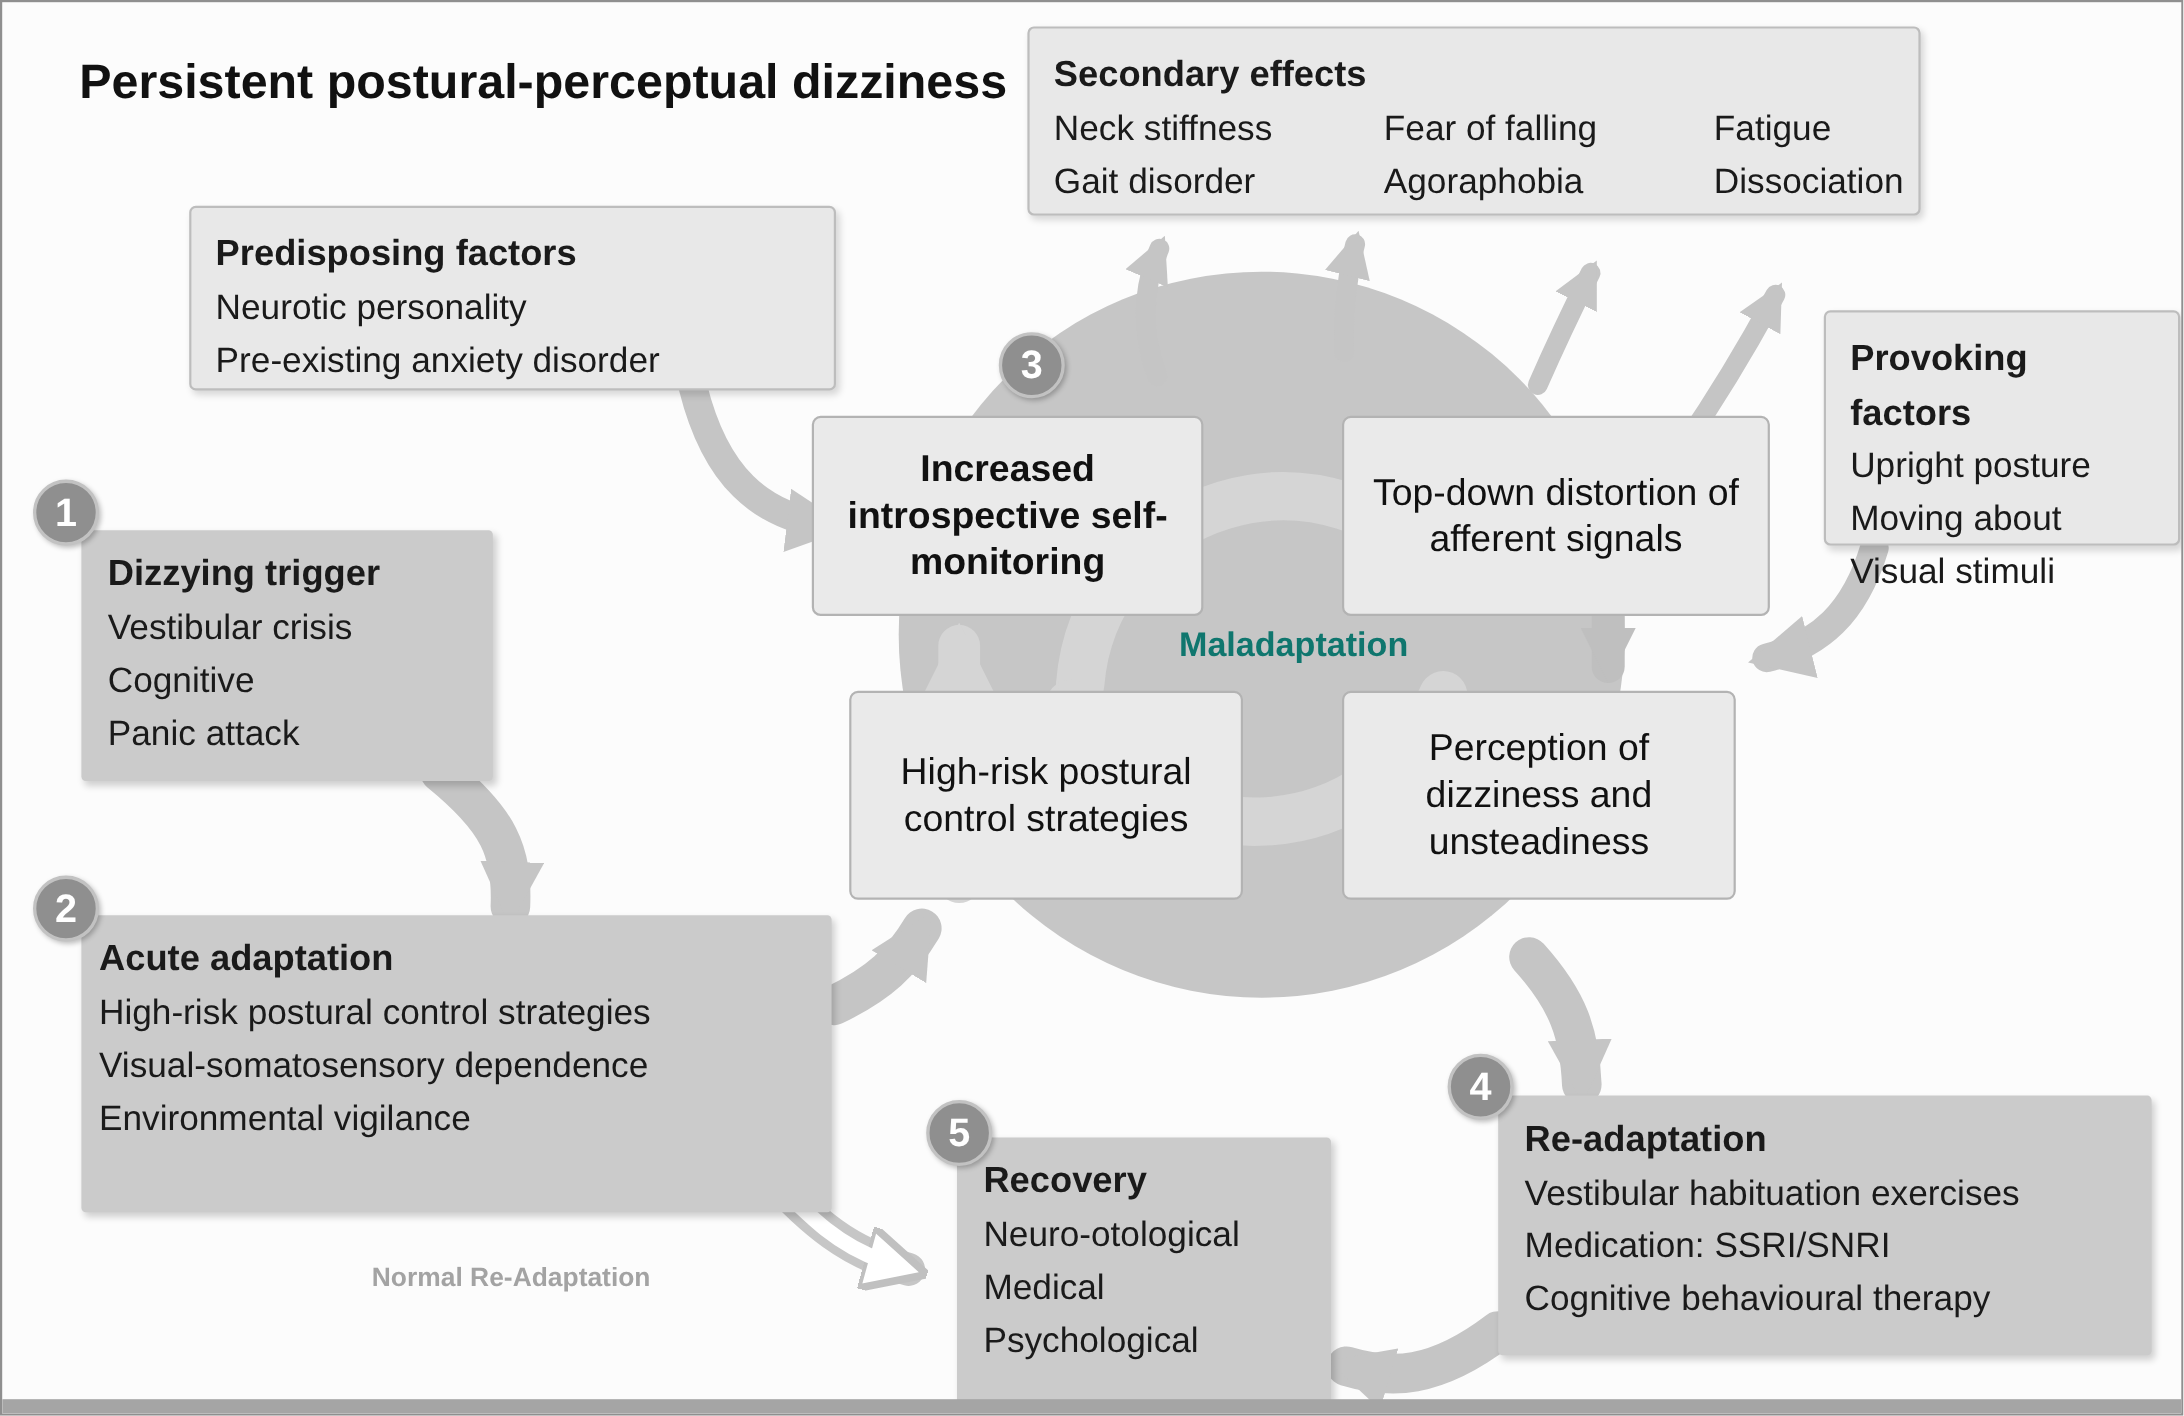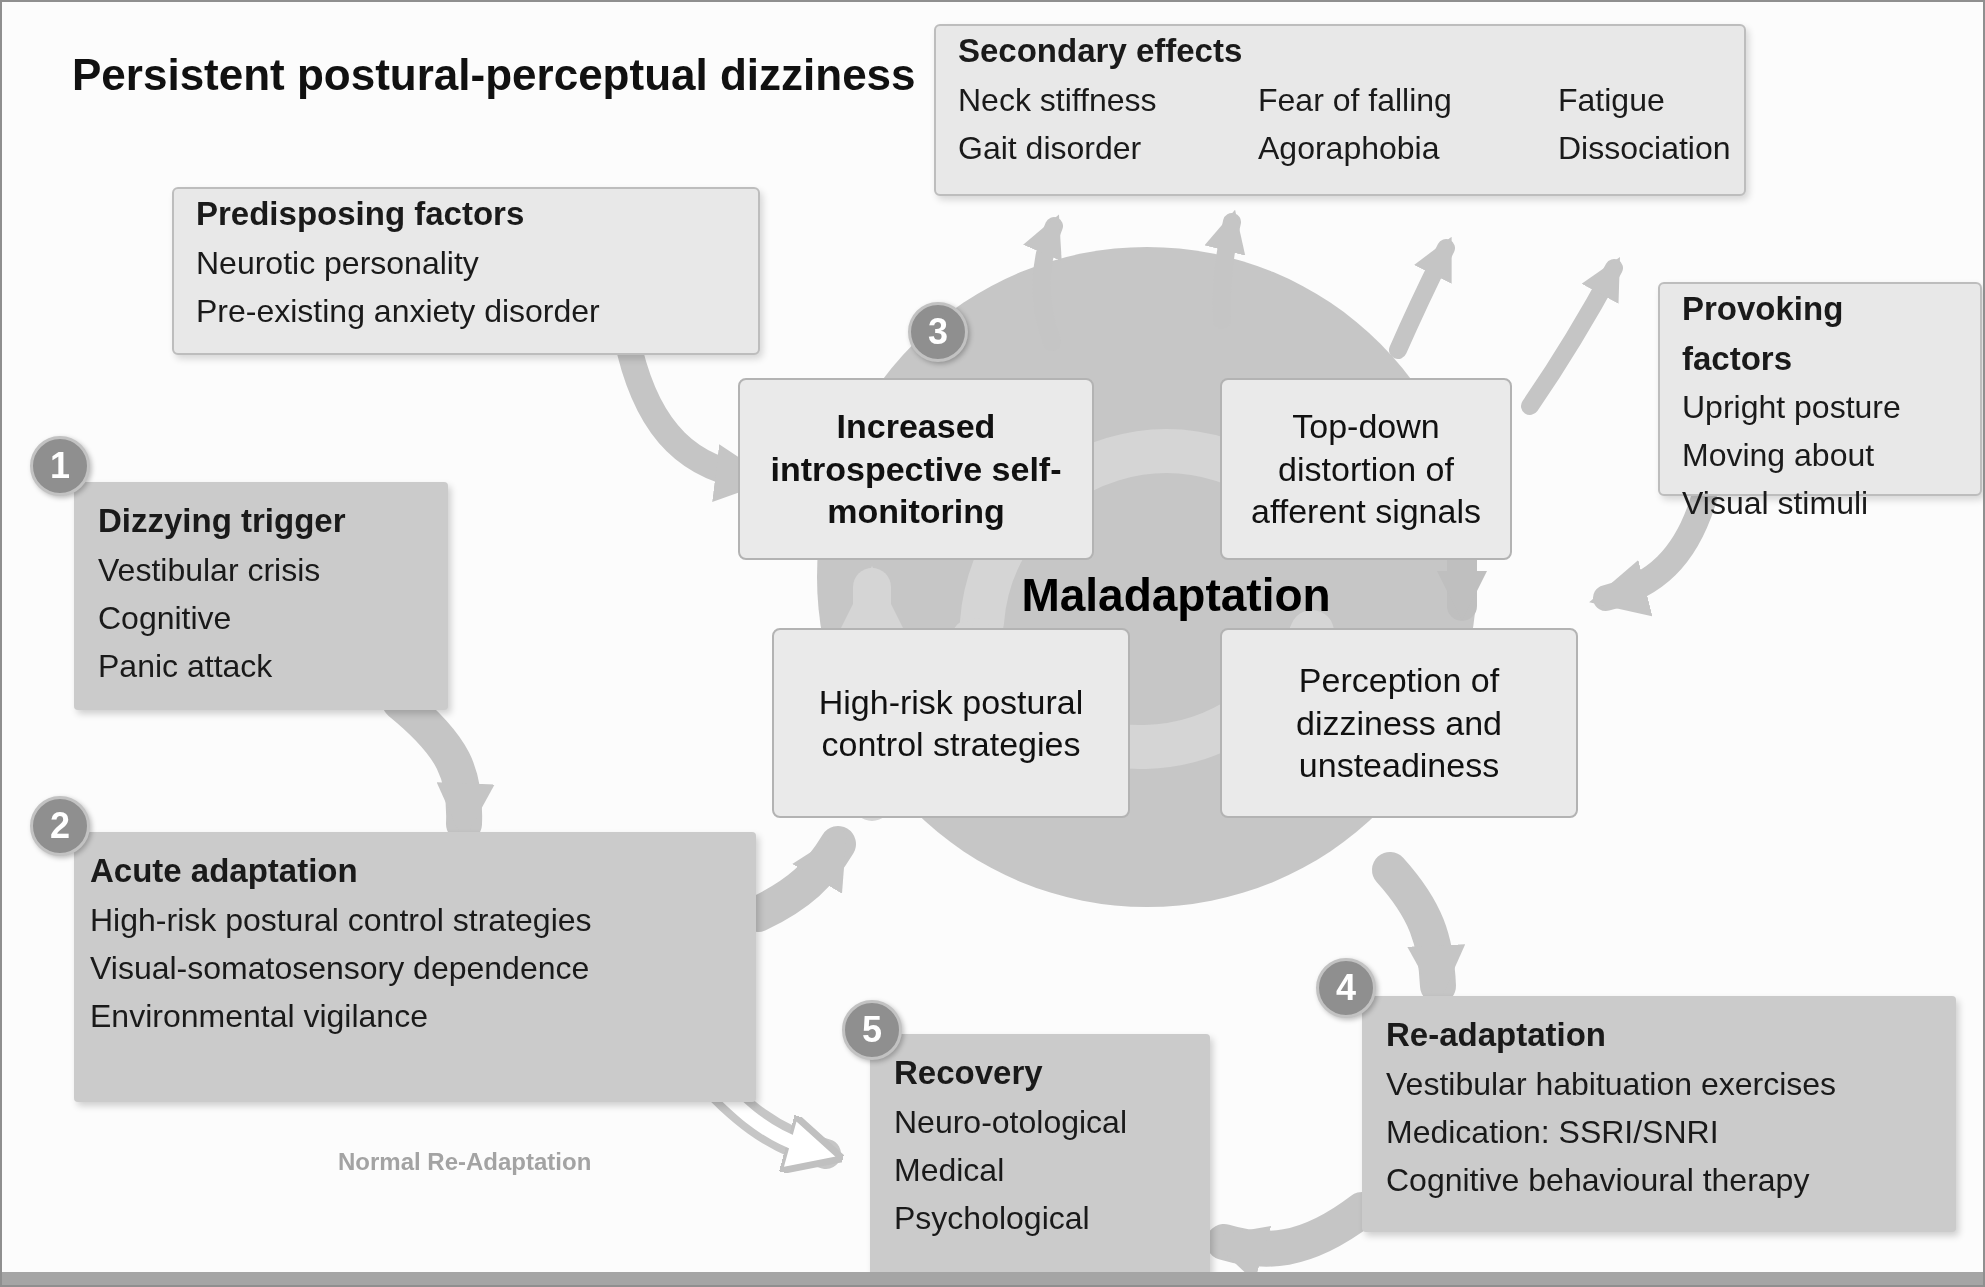--- a/index.html
+++ b/index.html
@@ -18,21 +18,21 @@
     background:#a5a5a5;z-index:4;
   }
   #arrow-layer{position:absolute;left:0;top:0;z-index:0;}
   .page-title{
     position:absolute;left:70px;top:48px;
     font-size:44px;font-weight:700;color:#111;z-index:2;
   }
   .box{position:absolute;box-sizing:border-box;z-index:2;line-height:1.5;font-size:32px;}
   .box-light{
     background:#e8e8e8;border:2px solid #bdbdbd;border-radius:6px;
-    padding:0 22px;box-shadow:3px 4px 7px rgba(0,0,0,0.15);
+    padding:16px 22px;box-shadow:3px 4px 7px rgba(0,0,0,0.15);
   }
   .box-dark{
     background:#cbcbcb;border-radius:4px;
     padding:14px 24px;box-shadow:3px 4px 7px rgba(0,0,0,0.18);
   }
   .box-title{font-weight:700;font-size:33px;}
   .node{
     position:absolute;box-sizing:border-box;z-index:2;
     background:#eaeaea;border:2px solid #b3b3b3;border-radius:8px;
     display:flex;align-items:center;justify-content:center;
@@ -41,21 +41,21 @@
   }
   .badge{
     position:absolute;width:60px;height:60px;border-radius:50%;
     background:#8f8f8f;border:3px solid #c2c2c2;box-sizing:border-box;
     color:#ffffff;font-weight:700;font-size:36px;
     display:flex;align-items:center;justify-content:center;
     z-index:3;box-shadow:2px 2px 5px rgba(0,0,0,0.25);
   }
   .maladaptation{
     position:absolute;left:1014px;top:566px;width:320px;
-    text-align:center;font-size:46px;font-weight:700;color:#000000;z-index:2;
+    text-align:center;font-size:31px;font-weight:700;color:#0f766e;z-index:2;
   }
   .normal-label{
     position:absolute;left:336px;top:1146px;
     font-size:24px;font-weight:700;color:#a3a3a3;z-index:2;
   }
   .sec-grid{
     display:grid;grid-template-columns:300px 300px 1fr;
   }
 </style>
 </head>
@@ -150,21 +150,21 @@
   </div>
 
   <div class="box box-dark" style="left:72px;top:830px;width:682px;height:270px;padding-left:16px;">
     <div class="box-title">Acute adaptation</div>
     <div>High-risk postural control strategies</div>
     <div>Visual-somatosensory dependence</div>
     <div>Environmental vigilance</div>
   </div>
 
   <div class="node" style="left:736px;top:376px;width:356px;height:182px;font-weight:bold;">Increased introspective self-monitoring</div>
-  <div class="node" style="left:1218px;top:376px;width:292px;height:182px;">Top-down distortion of afferent signals</div>
+  <div class="node" style="left:1218px;top:376px;width:389px;height:182px;">Top-down distortion of afferent signals</div>
   <div class="node" style="left:770px;top:626px;width:358px;height:190px;">High-risk postural control strategies</div>
   <div class="node" style="left:1218px;top:626px;width:358px;height:190px;">Perception of dizziness and unsteadiness</div>
 
   <div class="maladaptation">Maladaptation</div>
 
   <div class="box box-dark" style="left:1360px;top:994px;width:594px;height:236px;">
     <div class="box-title">Re-adaptation</div>
     <div>Vestibular habituation exercises</div>
     <div>Medication: SSRI/SNRI</div>
     <div>Cognitive behavioural therapy</div>

